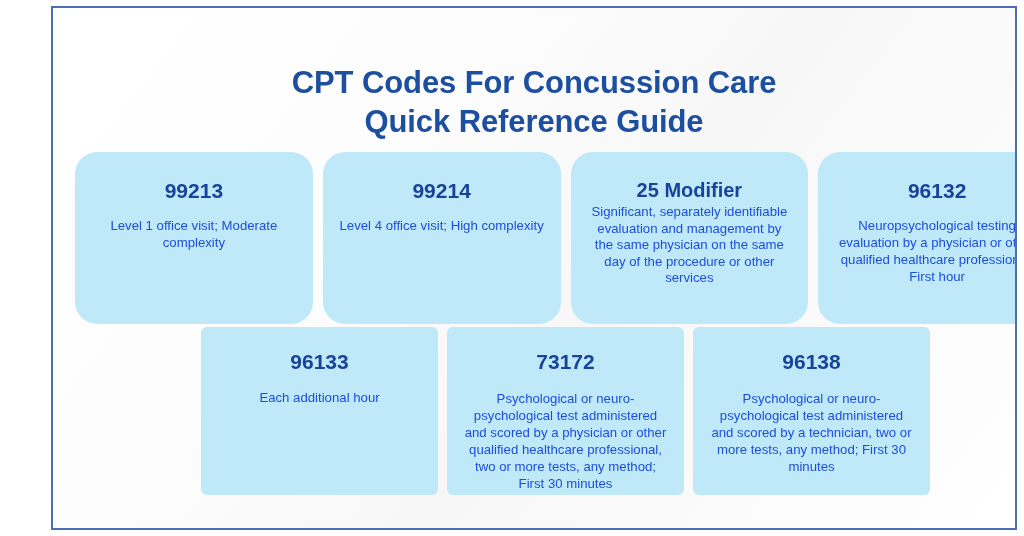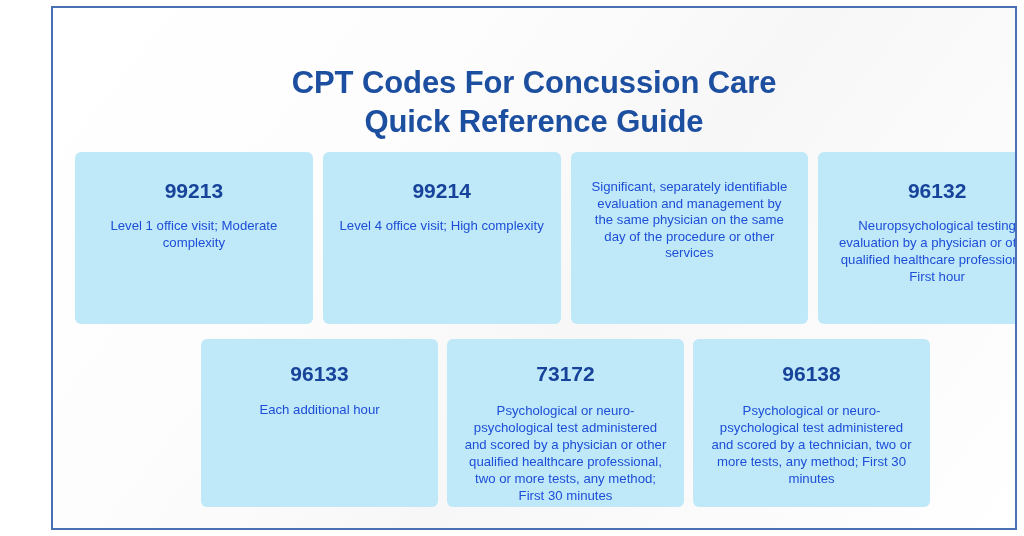--- a/index.html
+++ b/index.html
@@ -64,36 +64,36 @@
   }
   .row-1 {
     left: 22px;
     top: 144px;
     width: 981px;
     height: 172px;
     gap: 10px;
   }
   .row-2 {
     left: 148px;
-    top: 331px;
+    top: 319px;
     width: 729px;
     height: 168px;
     gap: 9px;
   }
 
   .card {
     background: #bfe9f8;
     border-radius: 6px;
     box-sizing: border-box;
     padding: 24px 14px 12px 14px;
     text-align: center;
     flex: 1 1 0;
     min-width: 0;
   }
-  .row-1 .card { padding-top: 26px; }
+  .row-1 .card { padding-top: 26px; border-radius: 22px; }
   .row-2 .card { padding-top: 22px; }
 
   .card-code {
     color: #17439b;
     font-size: 21px;
     font-weight: bold;
     line-height: 25px;
     margin: 0;
   }
 
@@ -132,20 +132,21 @@
       <div class="row row-1">
         <div class="card">
           <div class="card-code">99213</div>
           <div class="card-desc">Level 1 office visit; Moderate complexity</div>
         </div>
         <div class="card">
           <div class="card-code">99214</div>
           <div class="card-desc">Level 4 office visit; High complexity</div>
         </div>
         <div class="card tight">
+          <div class="card-code">25 Modifier</div>
           <div class="card-desc">Significant, separately identifiable evaluation and management by the same physician on the same day of the procedure or other services</div>
         </div>
         <div class="card">
           <div class="card-code">96132</div>
           <div class="card-desc">Neuropsychological testing evaluation by a physician or other qualified healthcare professional; First hour</div>
         </div>
       </div>
 
       <div class="row row-2">
         <div class="card">

